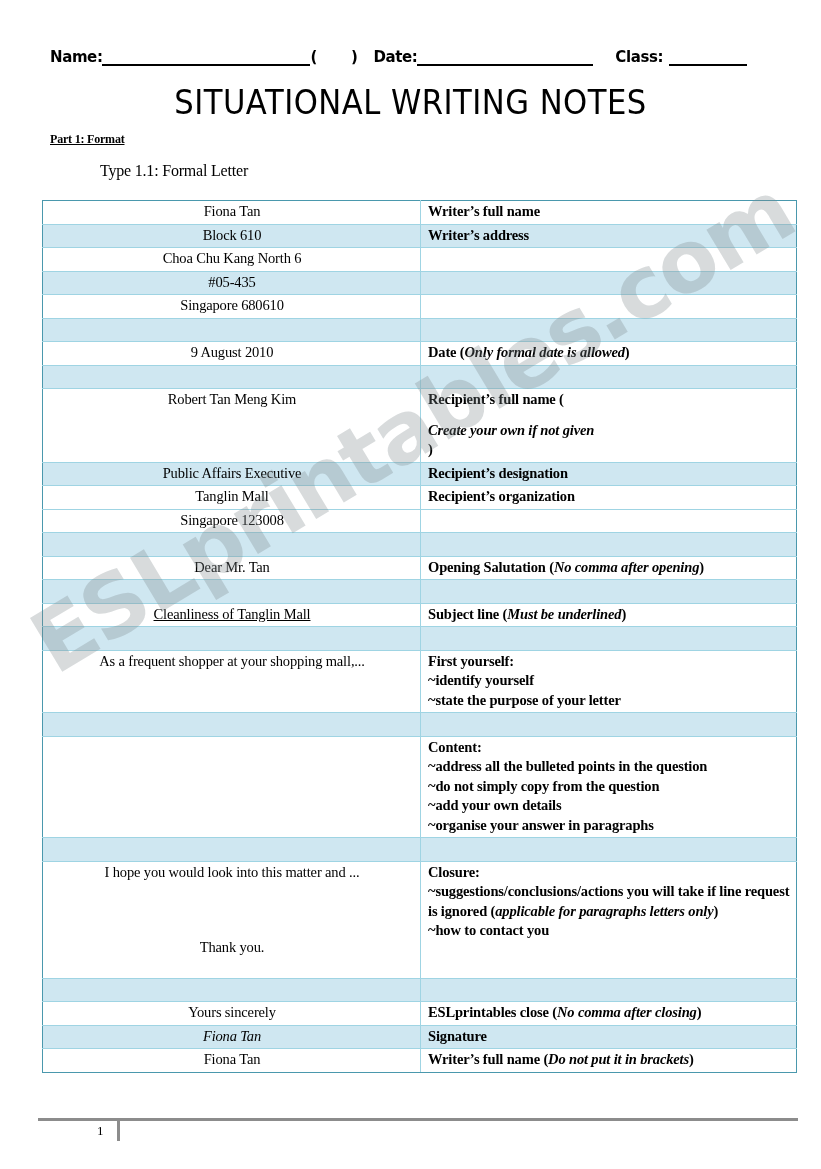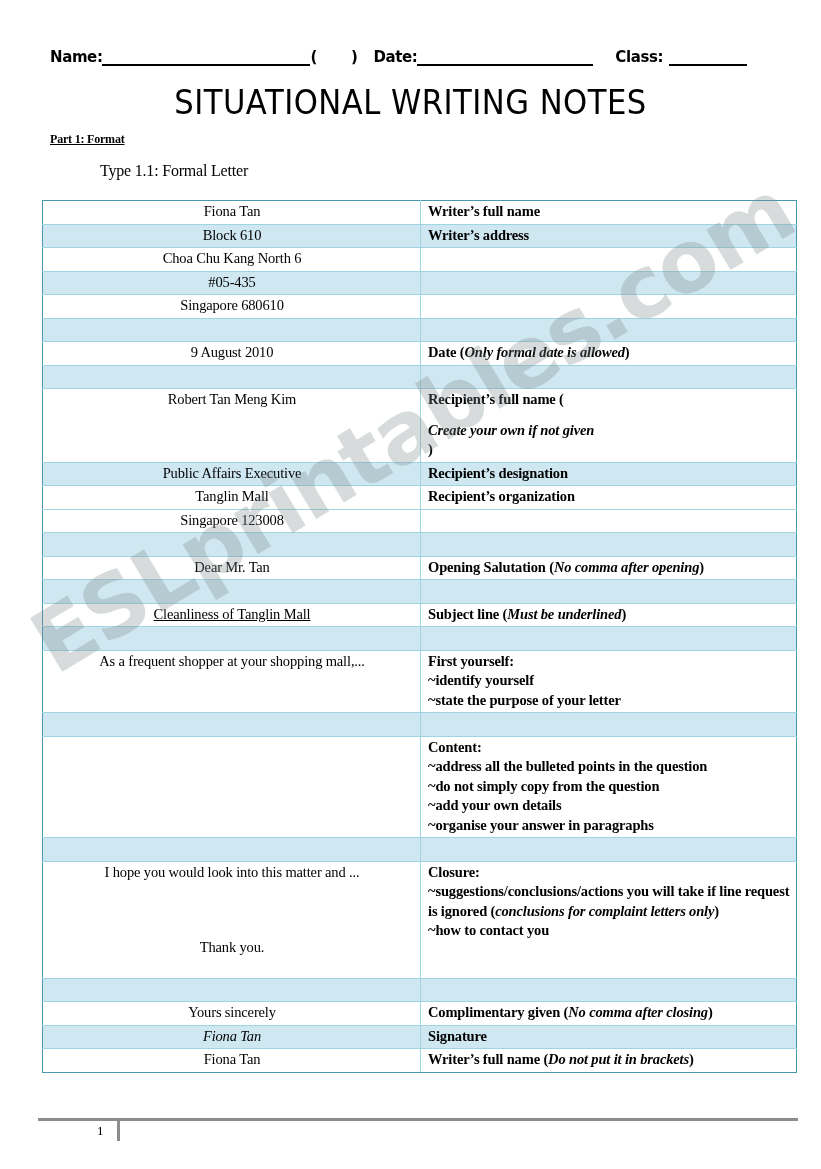--- a/index.html
+++ b/index.html
@@ -337,32 +337,32 @@
           <td class="right-cell">&nbsp;</td>
         </tr>
         <tr class="plain">
           <td class="left-cell" style="height: 117px;">
             <div>I hope you would look into this matter and ...</div>
             <div style="height: 56px;"></div>
             <div>Thank you.</div>
           </td>
           <td class="right-cell" style="height: 117px;">
             <div class="b">Closure:</div>
-            <div class="b"><span>~suggestions/conclusions/actions you will take if line request is ignored (</span><span class="bi">conclusions for complaint letters only</span><span>)</span></div>
+            <div class="b"><span>~suggestions/conclusions/actions you will take if line request is ignored (</span><span class="bi">applicable for paragraphs letters only</span><span>)</span></div>
             <div class="b">~how to contact you</div>
           </td>
         </tr>
         <tr class="shaded">
           <td class="left-cell">&nbsp;</td>
           <td class="right-cell">&nbsp;</td>
         </tr>
         <tr class="plain">
           <td class="left-cell"><span>Yours sincerely</span></td>
           <td class="right-cell">
-            <div class="b"><span>Complimentary given (</span><span class="bi">No comma after closing</span><span>)</span></div>
+            <div class="b"><span>ESLprintables close (</span><span class="bi">No comma after closing</span><span>)</span></div>
           </td>
         </tr>
         <tr class="shaded">
           <td class="left-cell"><span class="i">Fiona Tan</span></td>
           <td class="right-cell"><span class="b">Signature</span></td>
         </tr>
         <tr class="plain">
           <td class="left-cell"><span>Fiona Tan</span></td>
           <td class="right-cell">
             <div class="b"><span>Writer’s full name (</span><span class="bi">Do not put it in brackets</span><span>)</span></div>

